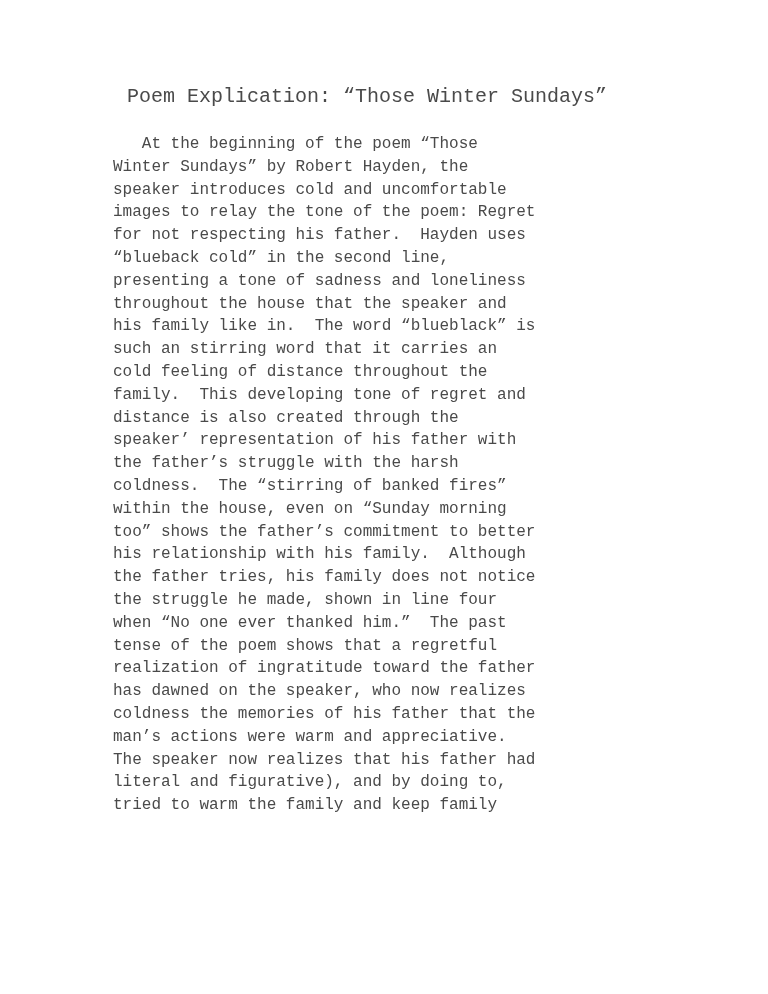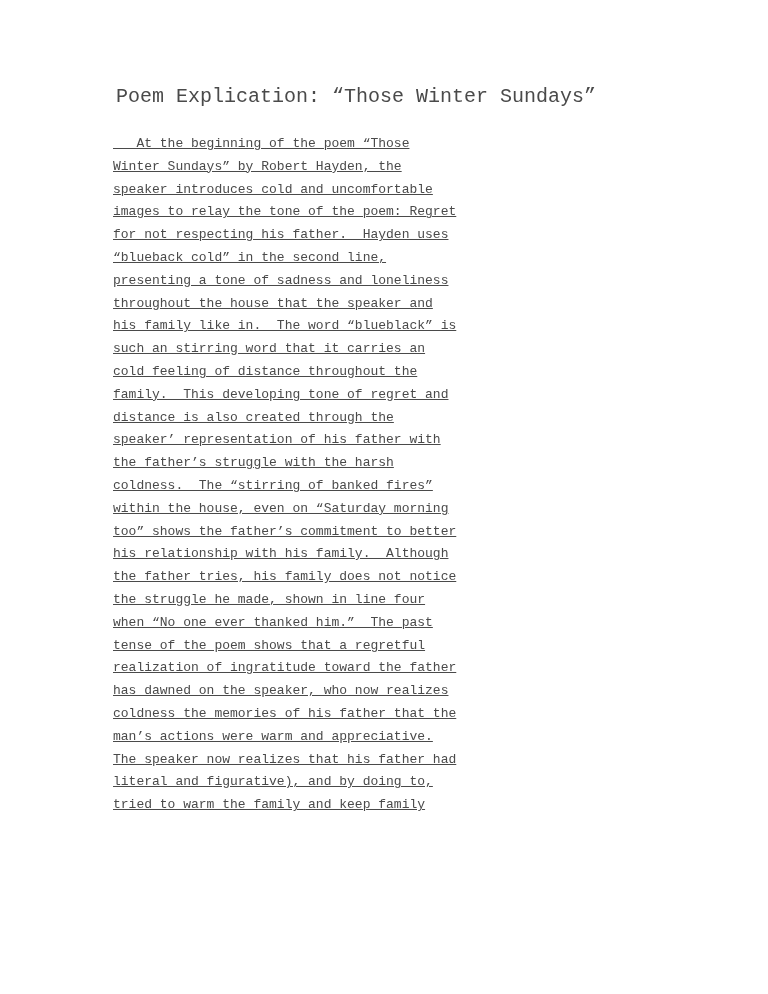--- a/index.html
+++ b/index.html
@@ -16,40 +16,39 @@
     .page {
       position: absolute;
       left: 0;
       top: 0;
       width: 768px;
       height: 994px;
       background: #ffffff;
     }
     .doc-title {
       position: absolute;
-      left: 116px;
+      left: 127px;
       top: 86px;
       margin: 0;
       font-family: "Liberation Mono", monospace;
       font-size: 20px;
       font-weight: normal;
       line-height: 22.8px;
       color: #4a4a4a;
       white-space: pre;
     }
     .doc-body {
       position: absolute;
       left: 113px;
       top: 133px;
       margin: 0;
       font-family: "Liberation Mono", monospace;
-      font-size: 13px;
+      font-size: 16px;
       line-height: 22.8px;
       color: #4a4a4a;
-      text-decoration: underline;
     }
     .doc-line {
       display: block;
       white-space: pre;
       height: 22.8px;
     }
   </style>
 </head>
 <body>
 
@@ -65,21 +64,21 @@
     <span class="doc-line">presenting a tone of sadness and loneliness</span>
     <span class="doc-line">throughout the house that the speaker and</span>
     <span class="doc-line">his family like in.  The word “blueblack” is</span>
     <span class="doc-line">such an stirring word that it carries an</span>
     <span class="doc-line">cold feeling of distance throughout the</span>
     <span class="doc-line">family.  This developing tone of regret and</span>
     <span class="doc-line">distance is also created through the</span>
     <span class="doc-line">speaker’ representation of his father with</span>
     <span class="doc-line">the father’s struggle with the harsh</span>
     <span class="doc-line">coldness.  The “stirring of banked fires”</span>
-    <span class="doc-line">within the house, even on “Saturday morning</span>
+    <span class="doc-line">within the house, even on “Sunday morning</span>
     <span class="doc-line">too” shows the father’s commitment to better</span>
     <span class="doc-line">his relationship with his family.  Although</span>
     <span class="doc-line">the father tries, his family does not notice</span>
     <span class="doc-line">the struggle he made, shown in line four</span>
     <span class="doc-line">when “No one ever thanked him.”  The past</span>
     <span class="doc-line">tense of the poem shows that a regretful</span>
     <span class="doc-line">realization of ingratitude toward the father</span>
     <span class="doc-line">has dawned on the speaker, who now realizes</span>
     <span class="doc-line">coldness the memories of his father that the</span>
     <span class="doc-line">man’s actions were warm and appreciative.</span>

